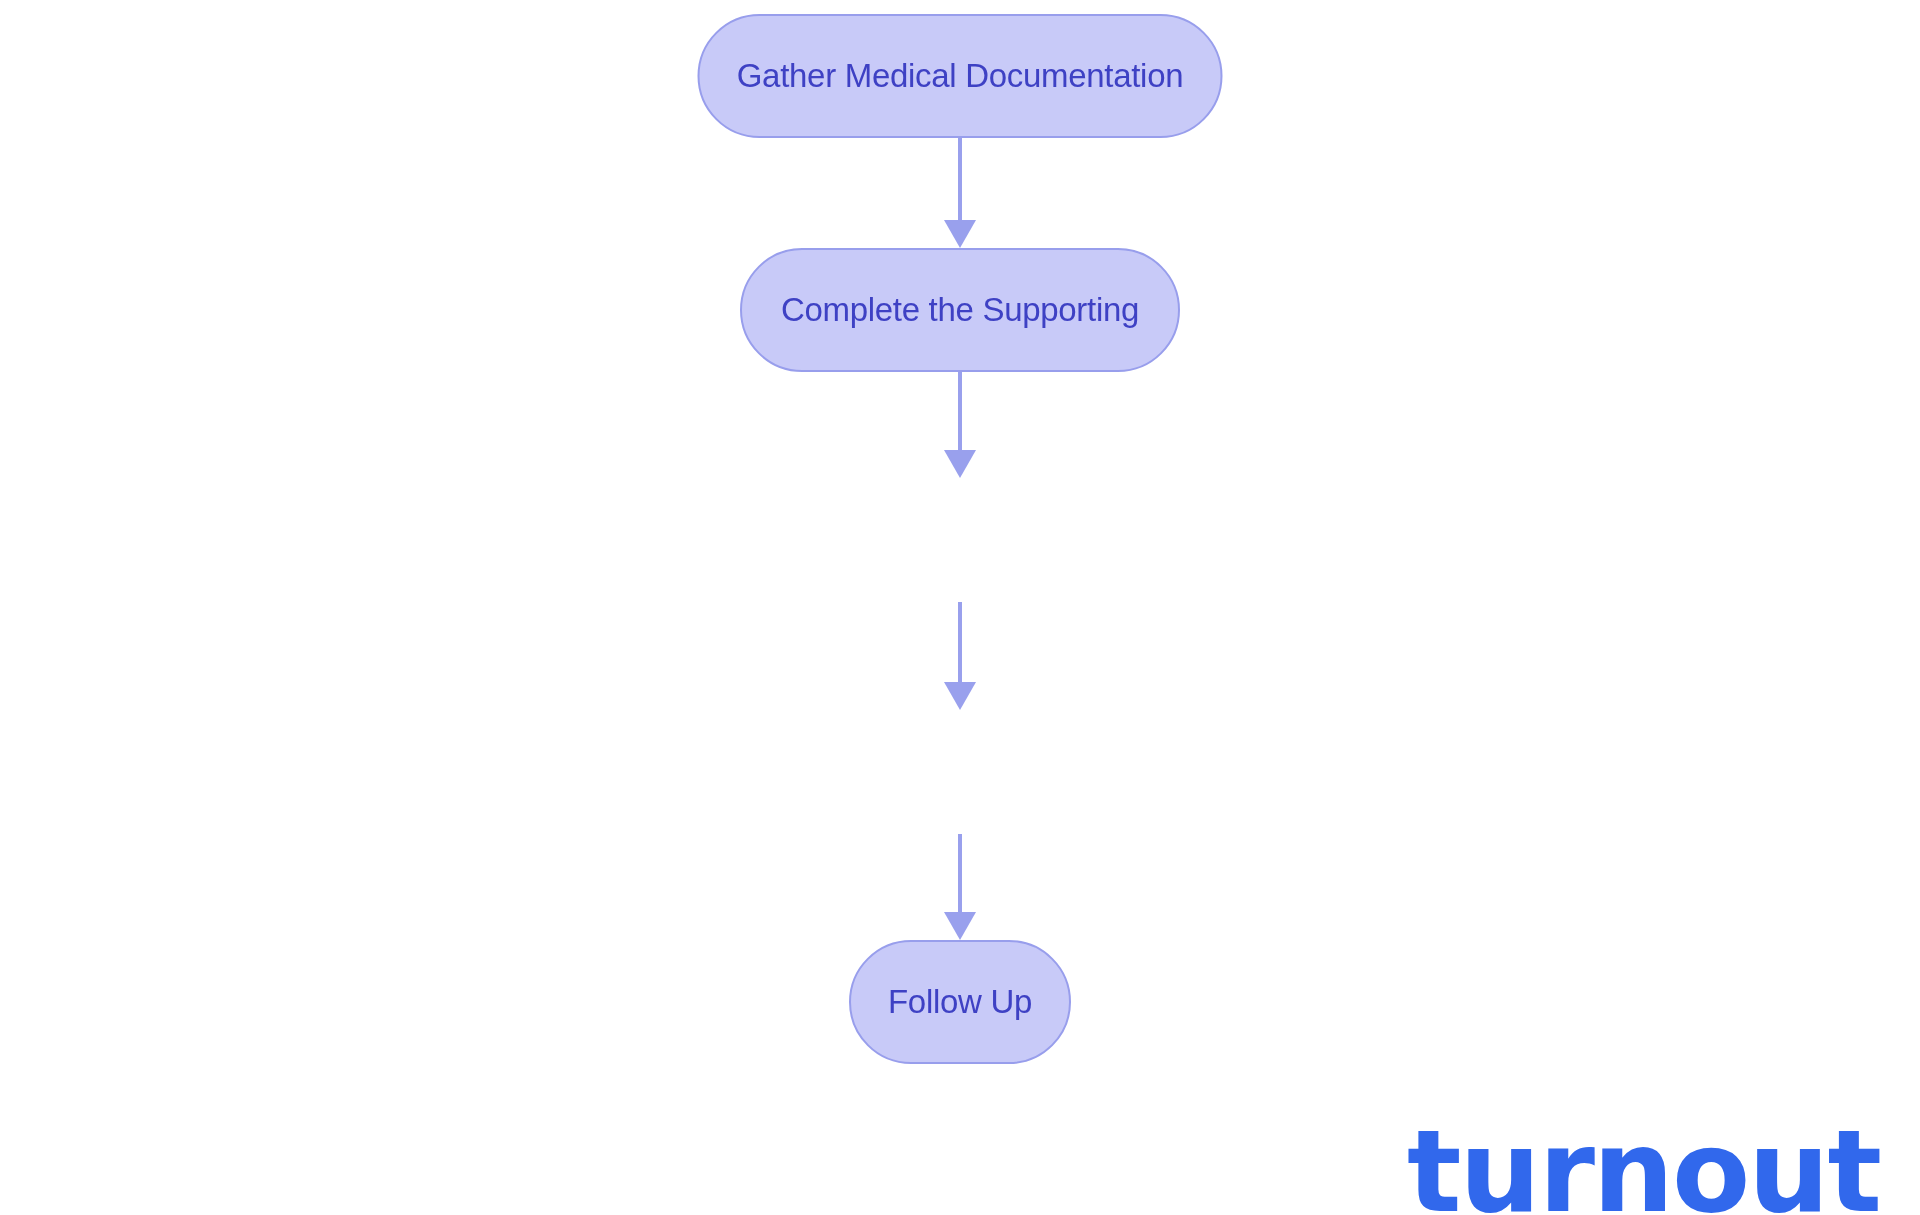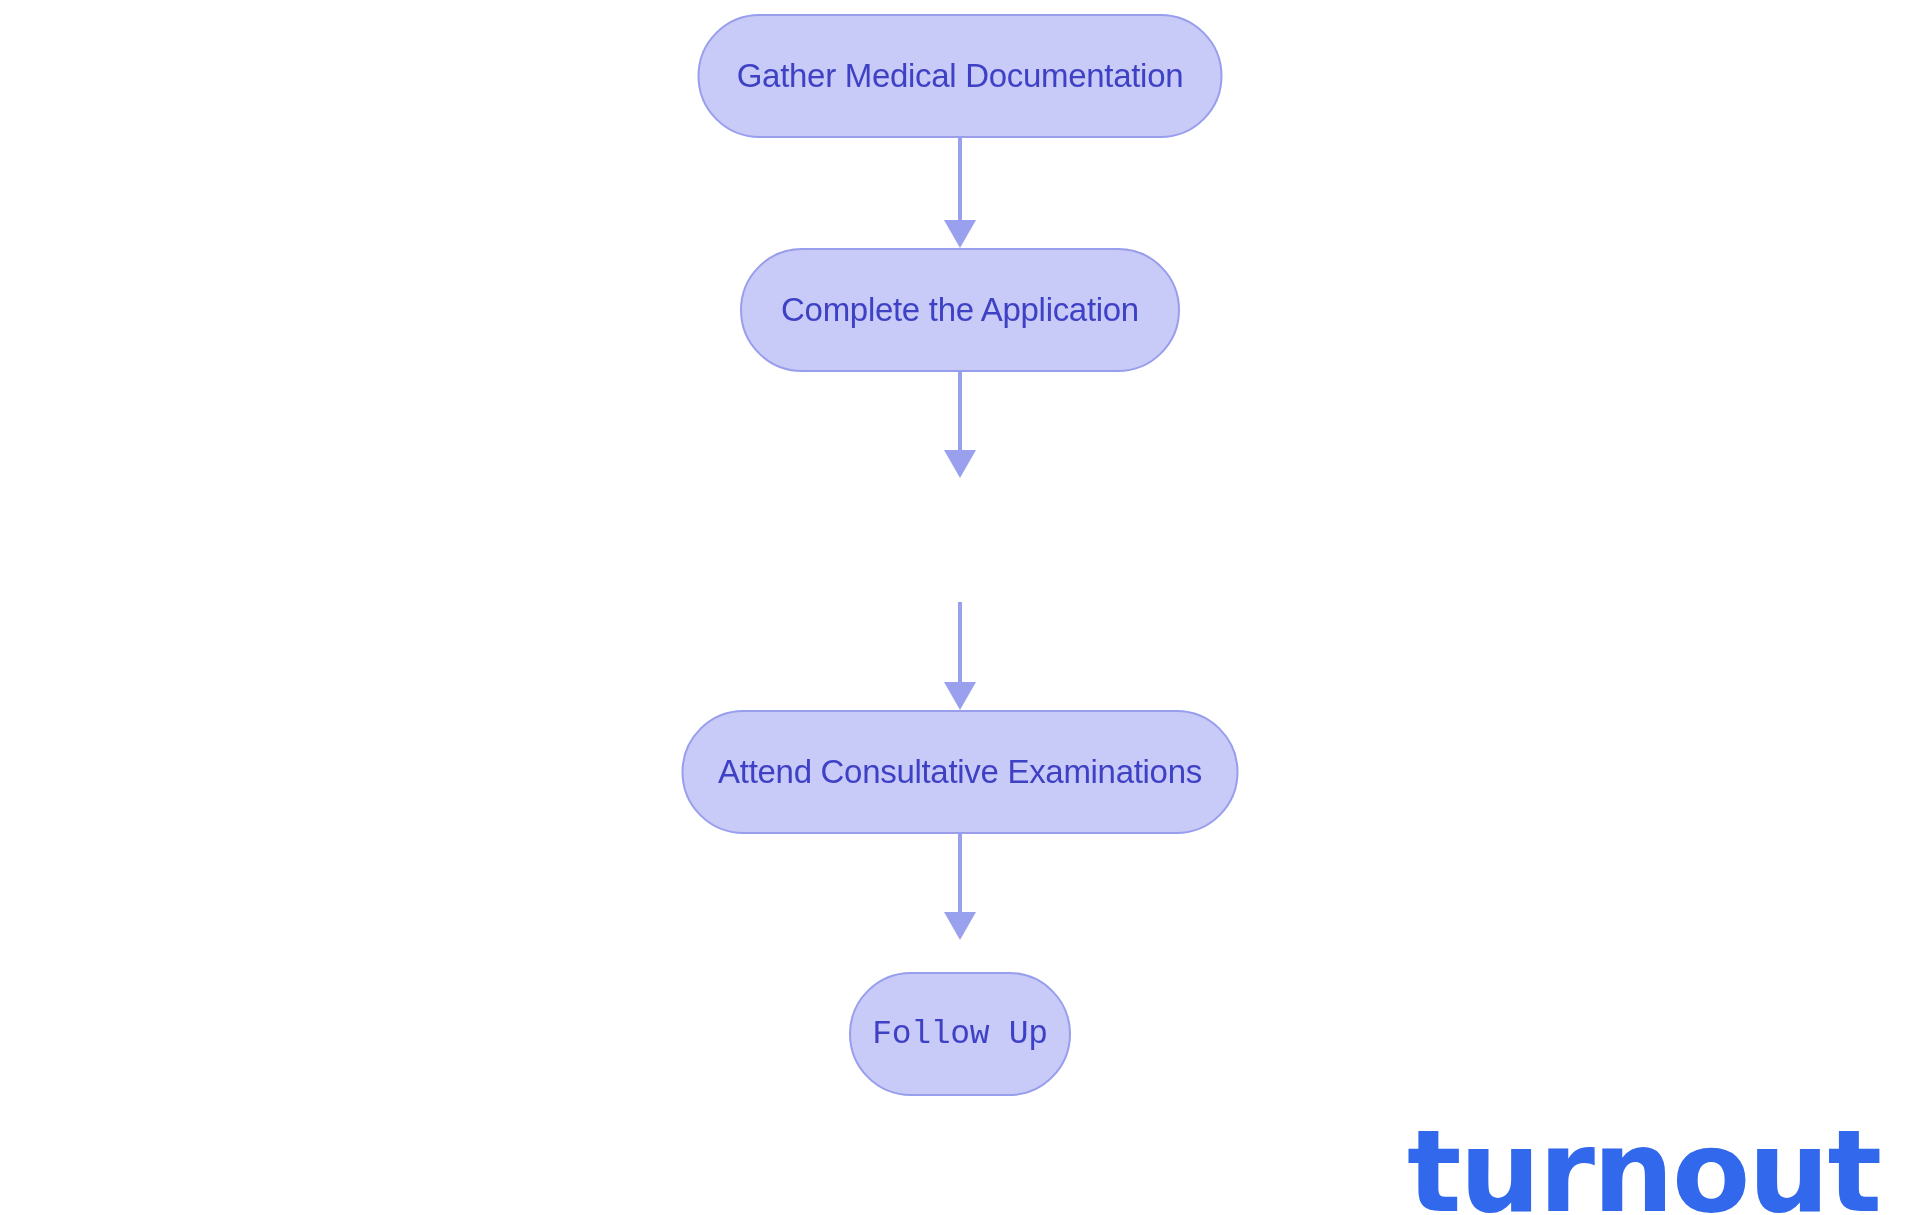--- a/index.html
+++ b/index.html
@@ -29,21 +29,21 @@
     justify-content: center;
     font-size: 33px;
     letter-spacing: -0.3px;
     white-space: nowrap;
     color: var(--node-text, #3e41c4);
   }
   .n1 { top: 14px;  width: 525px; }
   .n2 { top: 248px; width: 440px; }
   .n3 { top: 478px; width: 508px; }
   .n4 { top: 710px; width: 557px; }
-  .n5 { top: 972px; width: 222px; font-family: Liberation Mono, monospace; }
+  .n5 { top: 940px; width: 222px; }
 
   .arrow {
     position: absolute;
     left: 50%;
     transform: translateX(-50%);
     width: 32px;
     display: flex;
     flex-direction: column;
     align-items: center;
   }
@@ -82,34 +82,33 @@
 
 <div class="canvas">
 
   <div class="node n1">Gather Medical Documentation</div>
 
   <div class="arrow a1">
     <div class="line"></div>
     <div class="head"></div>
   </div>
 
-  <div class="node n2">Complete the Application</div>
+  <div class="node n2">Complete the Supporting</div>
 
   <div class="arrow a2">
     <div class="line"></div>
     <div class="head"></div>
   </div>
 
 
   <div class="arrow a3">
     <div class="line"></div>
     <div class="head"></div>
   </div>
 
-  <div class="node n4">Attend Consultative Examinations</div>
 
   <div class="arrow a4">
     <div class="line"></div>
     <div class="head"></div>
   </div>
 
   <div class="node n5">Follow Up</div>
 
   <div class="logo">turnout</div>
 

